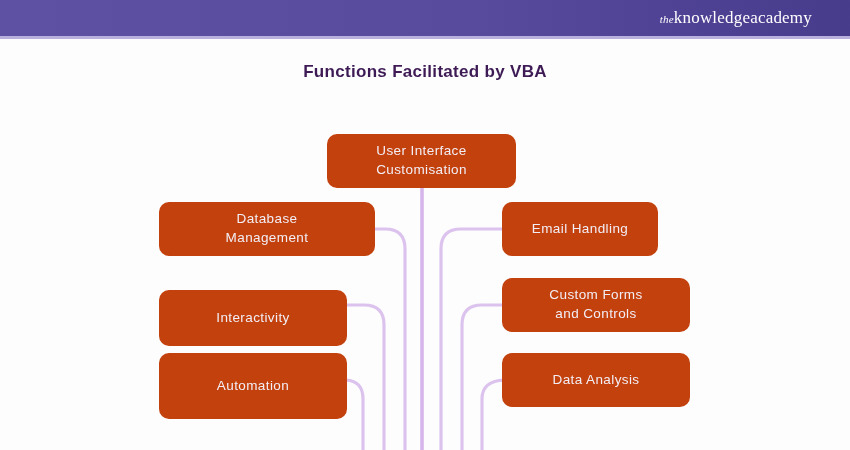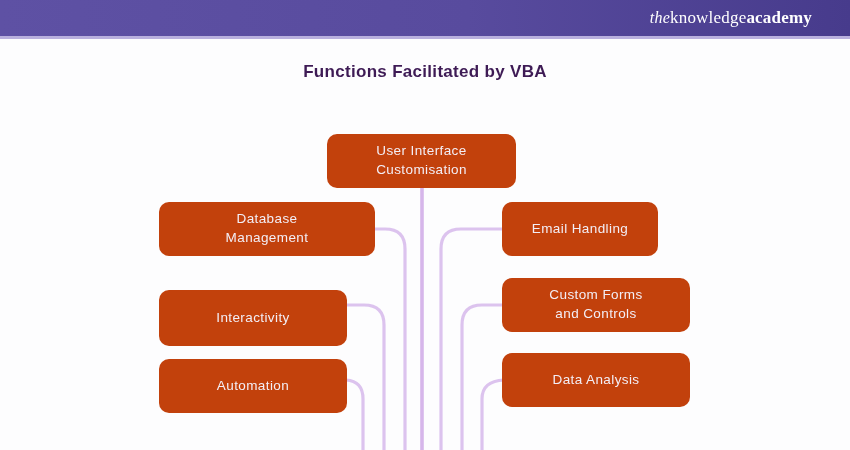--- a/index.html
+++ b/index.html
@@ -31,25 +31,25 @@
   .logo {
     color: #ffffff;
     font-family: "Liberation Serif", serif;
     font-size: 17px;
     white-space: nowrap;
     margin-right: 38px;
     letter-spacing: 0.2px;
   }
   .logo .the {
     font-style: italic;
-    font-size: 16px;
+    font-size: 11px;
     text-align: right;
   }
   .logo .academy {
-    font-weight: bold;
+    font-weight: normal;
   }
 
   
   .title {
     position: absolute;
     top: 62px;
     left: 0;
     width: 850px;
     text-align: center;
     font-size: 17px;
@@ -84,21 +84,21 @@
     text-align: center;
     font-size: 13.5px;
     line-height: 1.4;
     letter-spacing: 0.4px;
   }
   .node .label { white-space: pre-line; }
 
   .node-root { left: 327px; top: 134px; width: 189px; height: 54px; }
   .node-l0   { left: 159px; top: 202px; width: 216px; height: 54px; }
   .node-l1   { left: 159px; top: 290px; width: 188px; height: 56px; }
-  .node-l2   { left: 159px; top: 353px; width: 188px; height: 54px; margin-top: 6px; }
+  .node-l2   { left: 159px; top: 353px; width: 188px; height: 66px; }
   .node-r0   { left: 502px; top: 202px; width: 156px; height: 54px; }
   .node-r1   { left: 502px; top: 278px; width: 188px; height: 54px; }
   .node-r2   { left: 502px; top: 353px; width: 188px; height: 54px; }
 </style>
 </head>
 <body>
 
 <div class="canvas">
 
   <div class="header">

